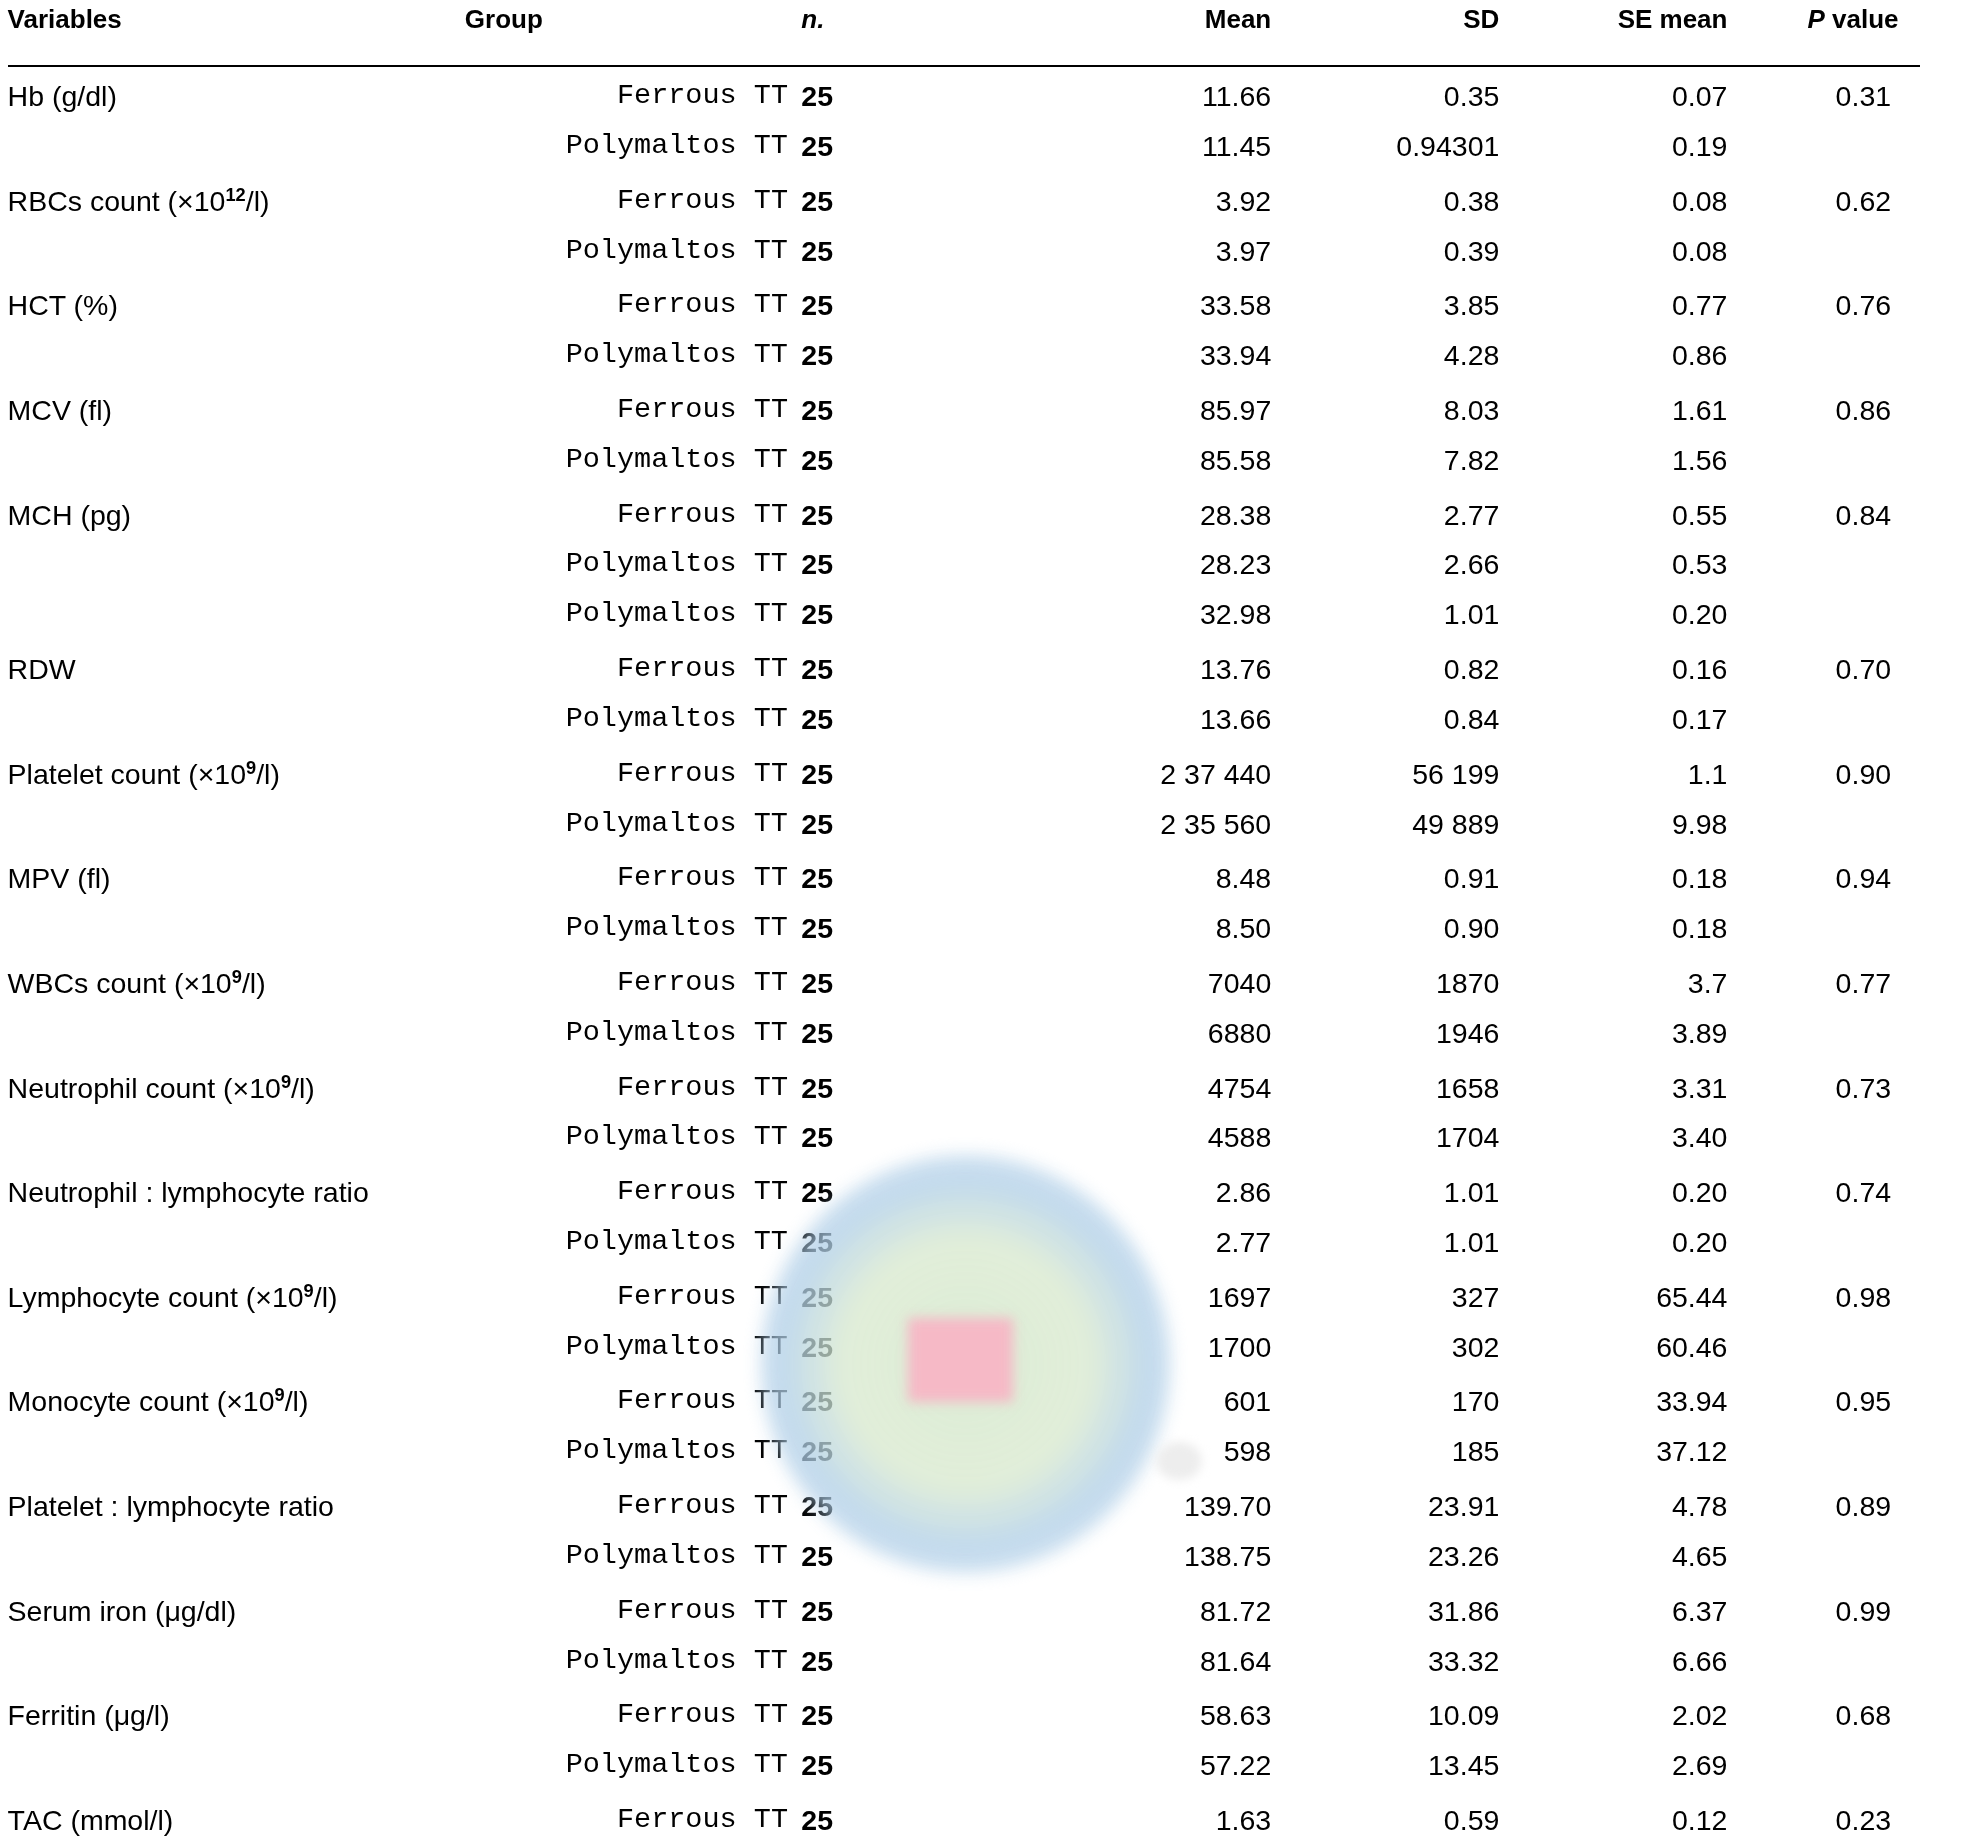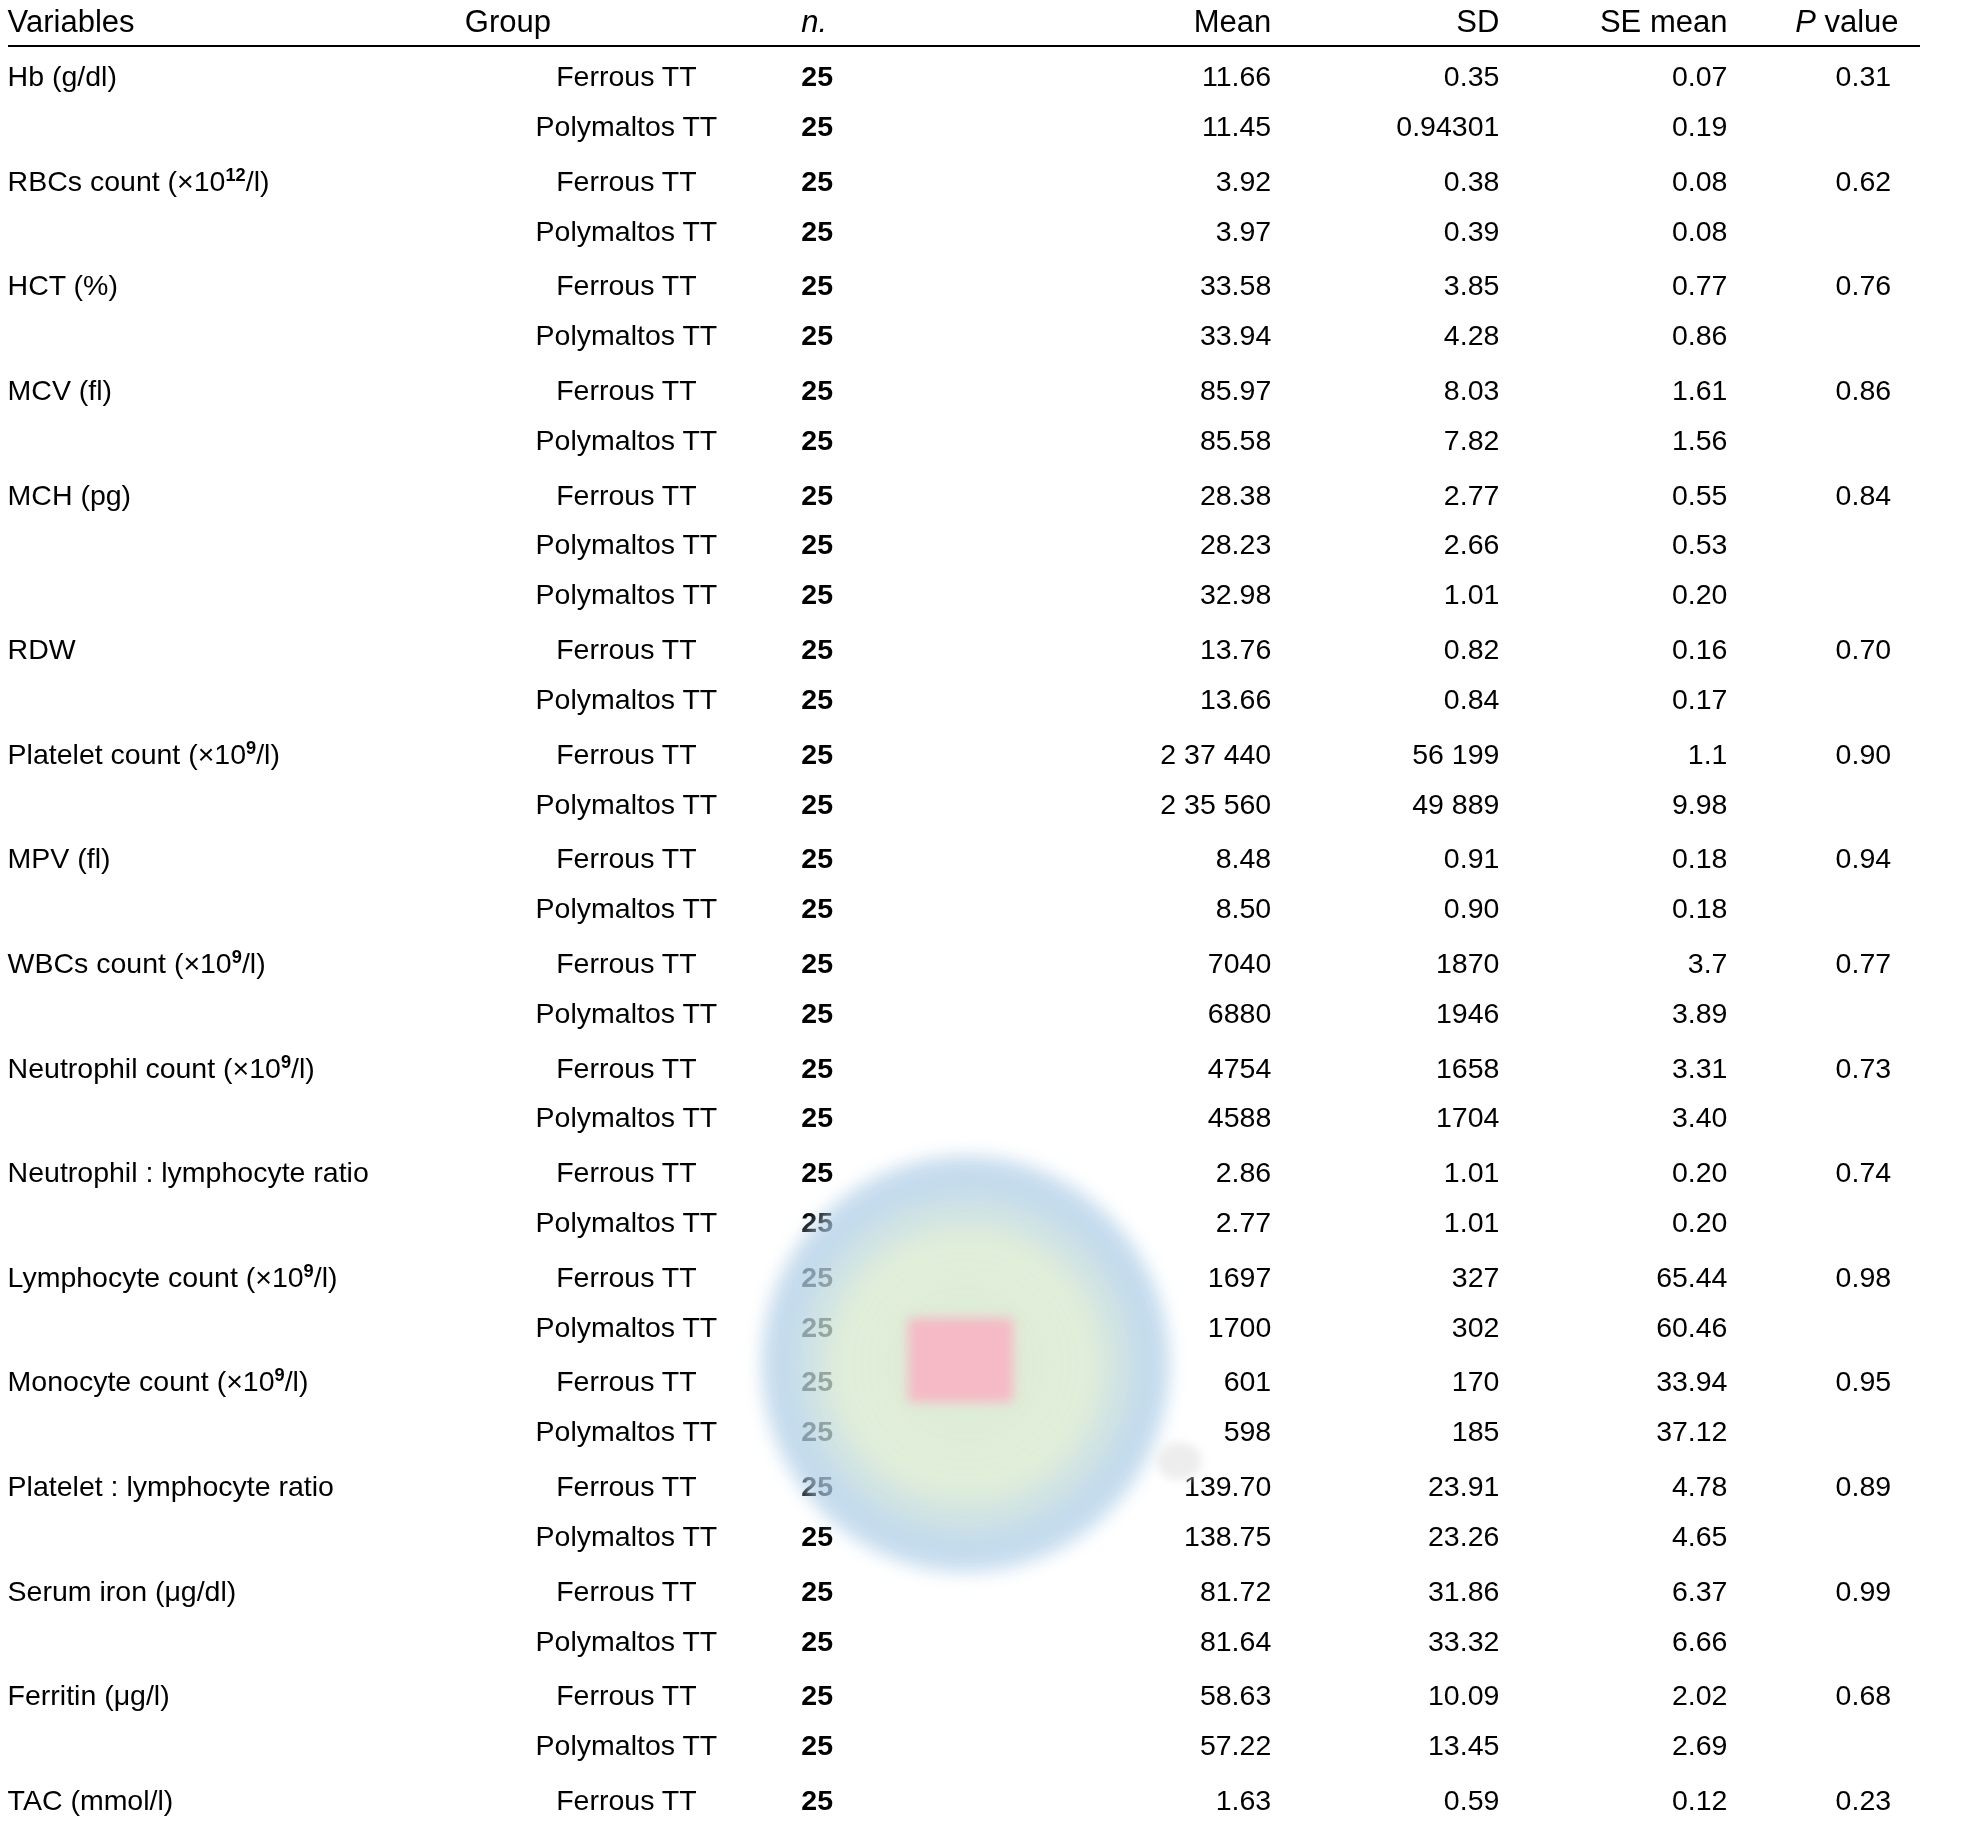--- a/index.html
+++ b/index.html
@@ -30,39 +30,39 @@
   }
   table.data-table col.c-var   { width: 457px; }
   table.data-table col.c-group { width: 323px; }
   table.data-table col.c-n     { width: 219px; }
   table.data-table col.c-mean  { width: 285px; }
   table.data-table col.c-sd    { width: 228px; }
   table.data-table col.c-se    { width: 228px; }
   table.data-table col.c-p     { width: 171px; }
 
   thead th {
-    font-weight: normal;
-    font-size: 31px;
-    padding: 0 0 5px 0;
+    font-weight: bold;
+    font-size: 26px;
+    padding: 0 0 30px 0;
     vertical-align: bottom;
     text-align: left;
     border-bottom: 2.9px solid #000;
   }
   thead th.num-head { text-align: right; padding-right: 21px; }
   thead th.n-head { text-align: left; padding-left: 13.3px; }
 
   tbody td {
     padding: 8.6px 0 8.6px 0;
     font-size: 28.5px;
     vertical-align: top;
     line-height: 1.15;
   }
   tbody tr.first-row td { padding-top: 13.3px; }
   td.var   { text-align: left; padding-right: 9.5px; }
-  td.group { text-align: center; }
+  td.group { text-align: right; font-family: Liberation Mono, monospace; }
   td.n     { text-align: left; padding-left: 13.3px; font-weight: bold; }
   td.mean, td.sd, td.se, td.p { text-align: right; padding-right: 21px; }
   td.p { padding-right: 28.5px; }
   sup { font-size: 0.64em; vertical-align: super; line-height: 0; font-weight: bold; }
   .ital { font-style: italic; }
 
   
   .blob {
     position: absolute;
     left: 761px;

